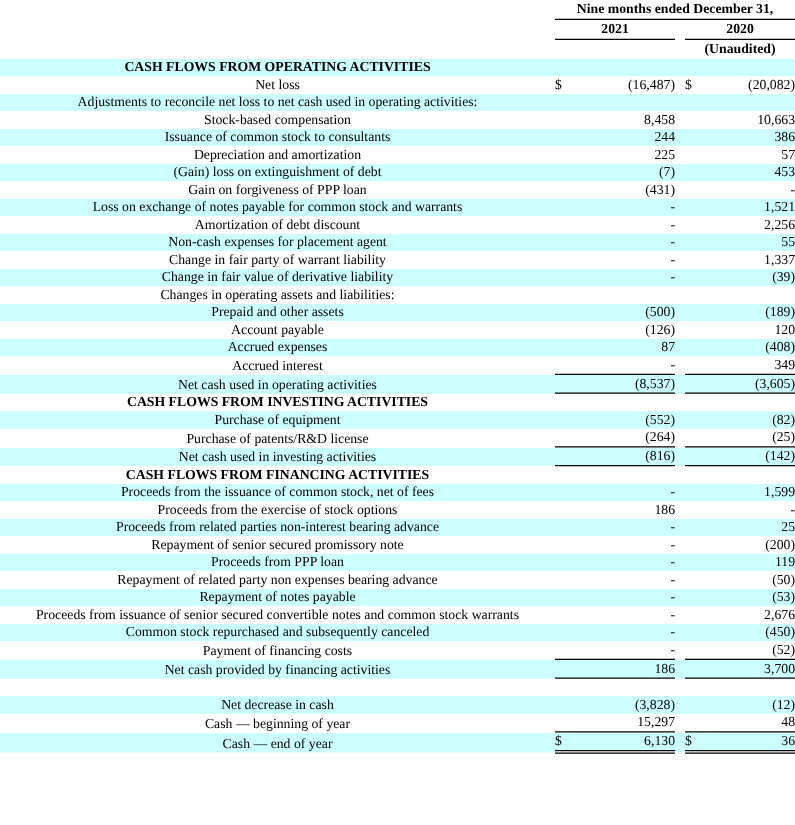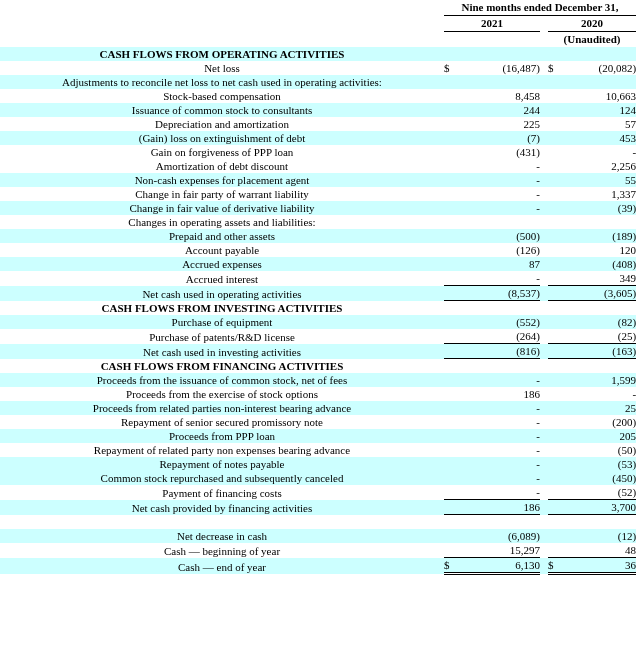--- a/index.html
+++ b/index.html
@@ -147,21 +147,21 @@
           <td></td>
           <td class="cur"></td>
           <td class="val">10,663</td>
         </tr>
         <tr class="shade">
           <td class="label">Issuance of common stock to consultants</td>
           <td class="cur"></td>
           <td class="val">244</td>
           <td></td>
           <td class="cur"></td>
-          <td class="val">124</td>
+          <td class="val">386</td>
         </tr>
         <tr class="plain">
           <td class="label">Depreciation and amortization</td>
           <td class="cur"></td>
           <td class="val">225</td>
           <td></td>
           <td class="cur"></td>
           <td class="val">57</td>
         </tr>
         <tr class="shade">
@@ -173,20 +173,28 @@
           <td class="val">453</td>
         </tr>
         <tr class="plain">
           <td class="label">Gain on forgiveness of PPP loan</td>
           <td class="cur"></td>
           <td class="val">(431)</td>
           <td></td>
           <td class="cur"></td>
           <td class="val">-</td>
         </tr>
+        <tr class="shade">
+          <td class="label">Loss on exchange of notes payable for common stock and warrants</td>
+          <td class="cur"></td>
+          <td class="val">-</td>
+          <td></td>
+          <td class="cur"></td>
+          <td class="val">1,521</td>
+        </tr>
         <tr class="plain">
           <td class="label">Amortization of debt discount</td>
           <td class="cur"></td>
           <td class="val">-</td>
           <td></td>
           <td class="cur"></td>
           <td class="val">2,256</td>
         </tr>
         <tr class="shade">
           <td class="label">Non-cash expenses for placement agent</td>
@@ -283,21 +291,21 @@
           <td></td>
           <td class="cur rule-bottom"></td>
           <td class="val rule-bottom">(25)</td>
         </tr>
         <tr class="shade">
           <td class="label ind2">Net cash used in investing activities</td>
           <td class="cur rule-bottom rule-top"></td>
           <td class="val rule-bottom rule-top">(816)</td>
           <td></td>
           <td class="cur rule-bottom rule-top"></td>
-          <td class="val rule-bottom rule-top">(163)</td>
+          <td class="val rule-bottom rule-top">(142)</td>
         </tr>
         <tr class="plain">
           <td class="label bold">CASH FLOWS FROM FINANCING ACTIVITIES</td>
           <td class="cur"></td>
           <td class="val"></td>
           <td></td>
           <td class="cur"></td>
           <td class="val"></td>
         </tr>
         <tr class="shade">
@@ -331,37 +339,45 @@
           <td></td>
           <td class="cur"></td>
           <td class="val">(200)</td>
         </tr>
         <tr class="shade">
           <td class="label ind1">Proceeds from PPP loan</td>
           <td class="cur"></td>
           <td class="val">-</td>
           <td></td>
           <td class="cur"></td>
-          <td class="val">205</td>
+          <td class="val">119</td>
         </tr>
         <tr class="plain">
           <td class="label ind1">Repayment of related party non expenses bearing advance</td>
           <td class="cur"></td>
           <td class="val">-</td>
           <td></td>
           <td class="cur"></td>
           <td class="val">(50)</td>
         </tr>
         <tr class="shade">
           <td class="label ind1">Repayment of notes payable</td>
           <td class="cur"></td>
           <td class="val">-</td>
           <td></td>
           <td class="cur"></td>
           <td class="val">(53)</td>
+        </tr>
+        <tr class="plain">
+          <td class="label ind1">Proceeds from issuance of senior secured convertible notes and common stock warrants</td>
+          <td class="cur"></td>
+          <td class="val">-</td>
+          <td></td>
+          <td class="cur"></td>
+          <td class="val">2,676</td>
         </tr>
         <tr class="shade">
           <td class="label ind1">Common stock repurchased and subsequently canceled</td>
           <td class="cur"></td>
           <td class="val">-</td>
           <td></td>
           <td class="cur"></td>
           <td class="val">(450)</td>
         </tr>
         <tr class="plain">
@@ -384,21 +400,21 @@
           <td class="label"></td>
           <td class="cur"></td>
           <td class="val"></td>
           <td></td>
           <td class="cur"></td>
           <td class="val"></td>
         </tr>
         <tr class="shade">
           <td class="label">Net decrease in cash</td>
           <td class="cur"></td>
-          <td class="val">(6,089)</td>
+          <td class="val">(3,828)</td>
           <td></td>
           <td class="cur"></td>
           <td class="val">(12)</td>
         </tr>
         <tr class="plain">
           <td class="label">Cash — beginning of year</td>
           <td class="cur rule-bottom"></td>
           <td class="val rule-bottom">15,297</td>
           <td></td>
           <td class="cur rule-bottom"></td>

